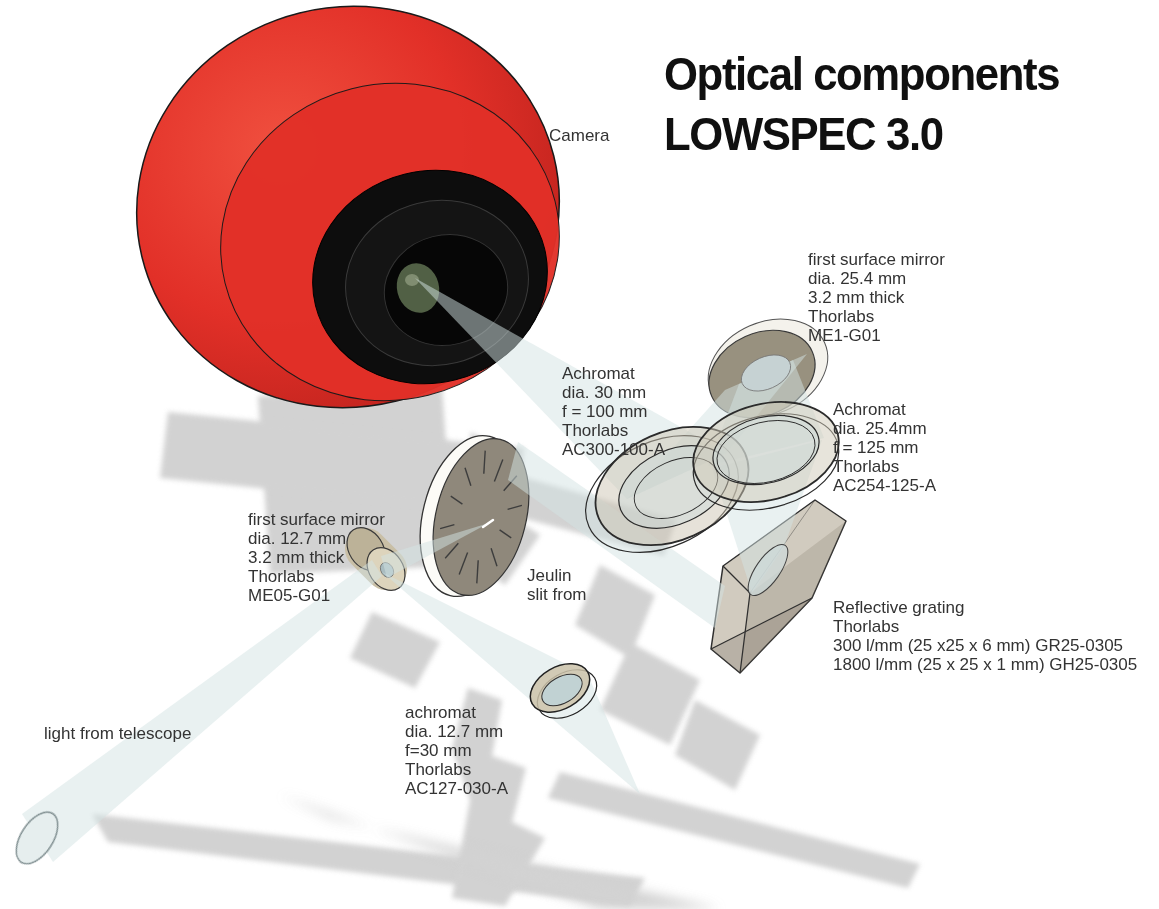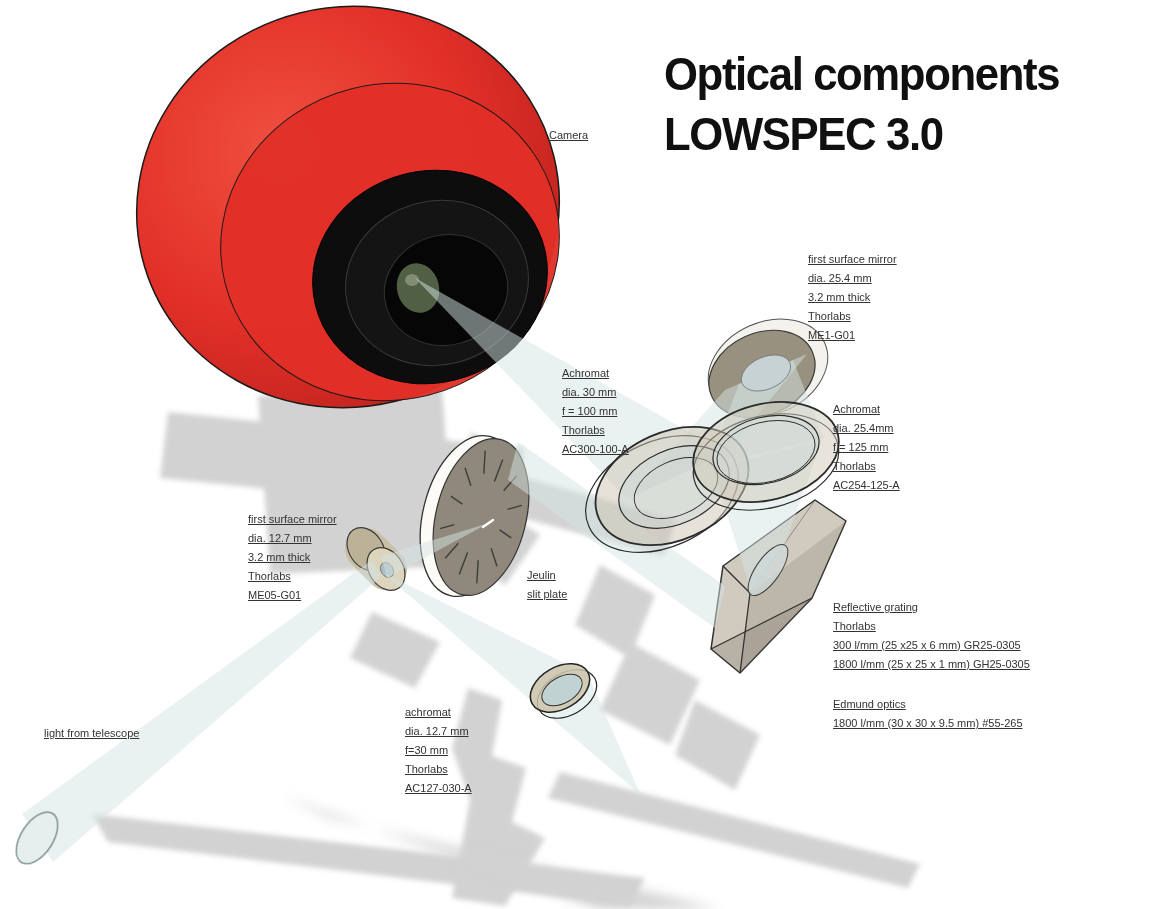--- a/index.html
+++ b/index.html
@@ -2,22 +2,22 @@
 <html><head>
 <meta charset="utf-8">
 <style>
   html,body{margin:0;padding:0;background:#ffffff;}
   .stage{position:relative;width:1159px;height:909px;background:#ffffff;overflow:hidden;
          font-family:"Liberation Sans",sans-serif;}
   .stage svg{position:absolute;left:0;top:0;width:100%;height:100%;}
   .title{position:absolute;left:664px;top:44px;font-size:47px;font-weight:bold;
          letter-spacing:-1.5px;line-height:60px;color:#101010;
          transform:scaleX(.93);transform-origin:0 0;white-space:nowrap;}
-  .lbl{position:absolute;font-size:11px;line-height:19px;color:#333333;
-       white-space:pre-line;text-decoration:underline;}
+  .lbl{position:absolute;font-size:17px;line-height:19px;color:#333333;
+       white-space:pre-line;}
   #beams polygon{fill-opacity:.5;}
   #shadows polygon{stroke:none;}
   .edge{fill:none;stroke:#2f2f2f;}
 </style>
 </head>
 <body>
 
 <div class="stage">
 <svg viewBox="0 0 1159 909">
   <defs>
@@ -158,26 +158,24 @@
 dia. 25.4mm
 f = 125 mm
 Thorlabs
 AC254-125-A</div>
 <div class="lbl" style="left:248px;top:510px;">first surface mirror
 dia. 12.7 mm
 3.2 mm thick
 Thorlabs
 ME05-G01</div>
 <div class="lbl" style="left:527px;top:566px;">Jeulin
-slit plate</div>
+slit from</div>
 <div class="lbl" style="left:833px;top:598px;">Reflective grating
 Thorlabs
 300 l/mm (25 x25 x 6 mm) GR25-0305
 1800 l/mm (25 x 25 x 1 mm) GH25-0305</div>
-<div class="lbl" style="left:833px;top:695px;">Edmund optics
-1800 l/mm (30 x 30 x 9.5 mm) #55-265</div>
 <div class="lbl" style="left:405px;top:703px;">achromat
 dia. 12.7 mm
 f=30 mm
 Thorlabs
 AC127-030-A</div>
 <div class="lbl" style="left:44px;top:724px;">light from telescope</div>
 </div>
 
 </body></html>

